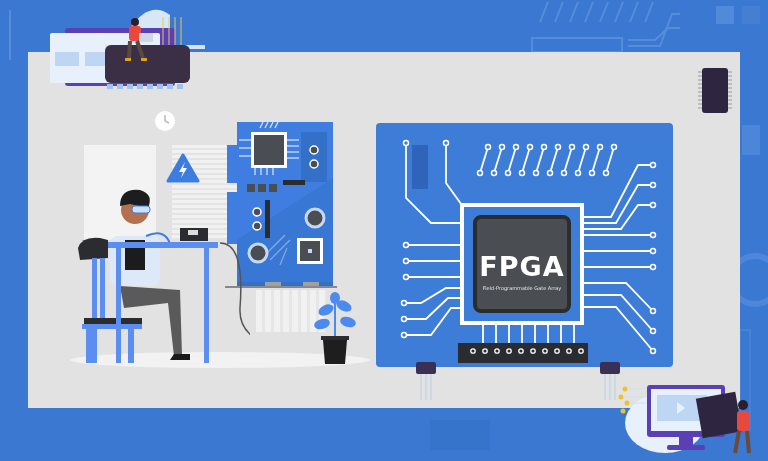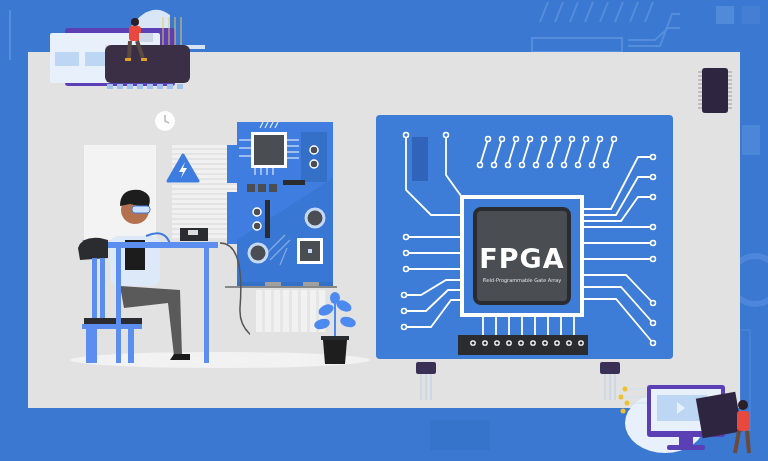--- a/index.html
+++ b/index.html
@@ -141,21 +141,21 @@
   <circle cx="33" cy="133" r="9" fill="#4a4d52" stroke="#c5d9f6" stroke-width="3"></circle>
   <rect x="72" y="118" width="26" height="26" fill="#fff"></rect>
   <rect x="75" y="121" width="20" height="20" fill="#4a4d52"></rect>
   <rect x="83" y="129" width="4" height="4" fill="#c5d9f6"></rect>
   <rect x="12" y="162" width="96" height="4" fill="#3470c8"></rect>
   <rect x="40" y="162" width="16" height="6" fill="#a0a0a0"></rect>
     <rect x="78" y="162" width="16" height="6" fill="#a0a0a0"></rect>
   <rect x="0" y="166" width="112" height="2" fill="#888"></rect>
 </svg>
 
-<div class="abs" style="left:376px;top:115px;width:297px;height:244px;">
+<div class="abs" style="left:376px;top:123px;width:297px;height:244px;">
   <svg class="abs" style="left:0;top:0" width="297" height="244">
     <rect x="0" y="0" width="297" height="244" rx="4" fill="#3d7dd8"></rect>
     <rect x="-20" y="60" width="24" height="90" fill="#3d7dd8"></rect>
     <rect x="36" y="22" width="16" height="44" fill="#3064ba"></rect>
     <g stroke="#fff" stroke-width="1.8" fill="none">
       <path d="M30 20 L30 75 L55 100 L92 100"></path>
       <path d="M70 20 L70 60 L88 85 L92 85"></path>
       <g>
         <line x1="104" y1="50" x2="112" y2="24"></line>
           <line x1="118" y1="50" x2="126" y2="24"></line>

